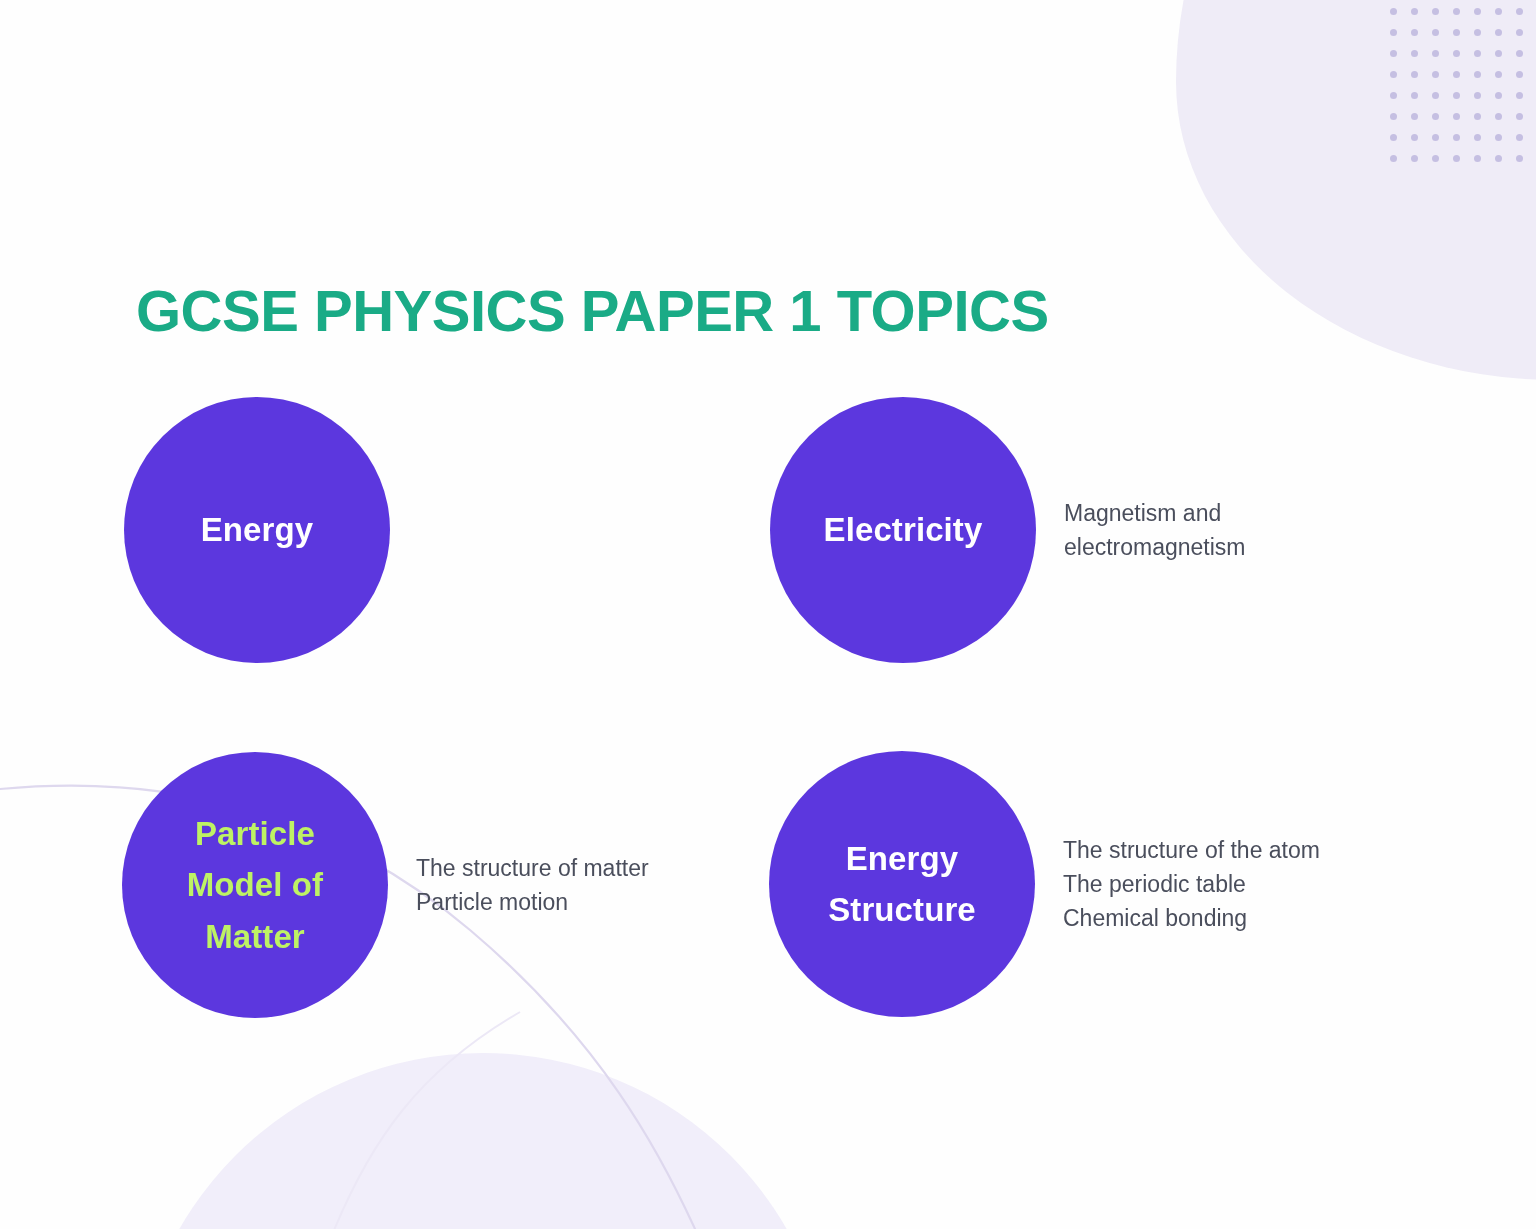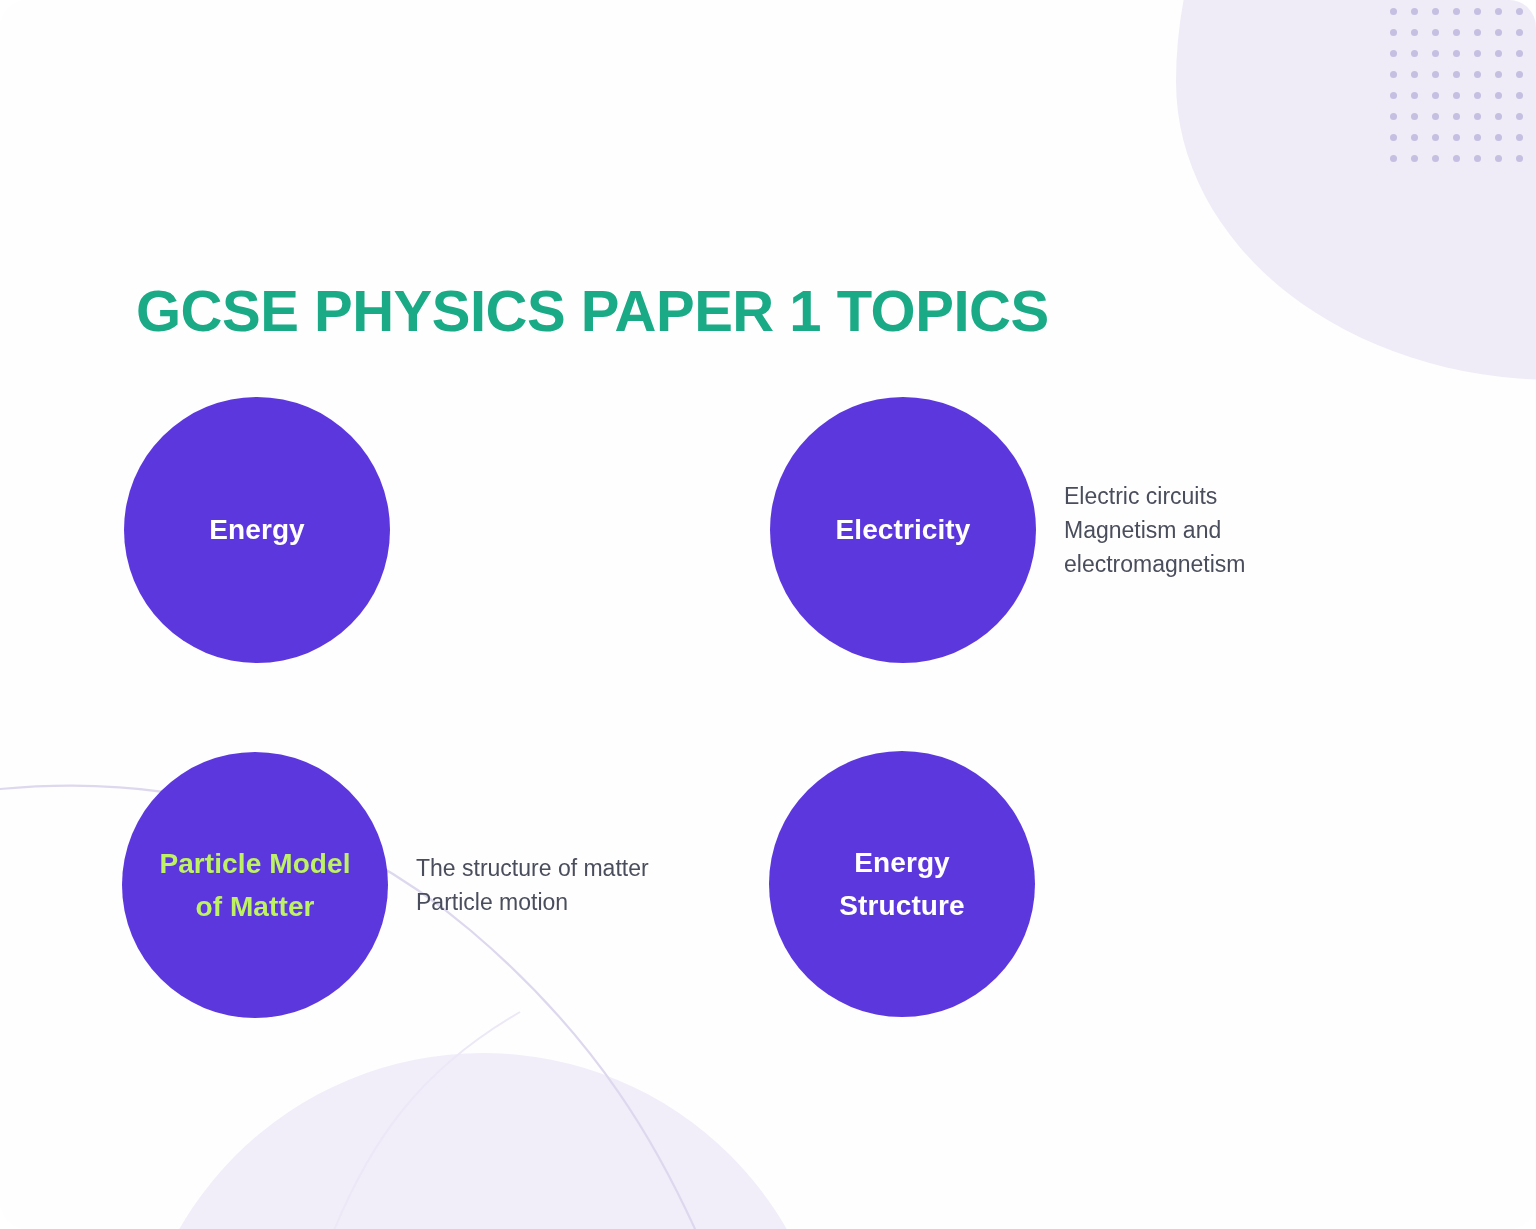--- a/index.html
+++ b/index.html
@@ -109,21 +109,21 @@
     border-radius: 50%;
     background: #5c37de;
     display: flex;
     align-items: center;
     justify-content: center;
     flex: 0 0 auto;
   }
 
   .topic-circle-label {
     color: #ffffff;
-    font-size: 28px;
+    font-size: 33px;
     font-weight: 700;
     text-align: center;
     line-height: 1.55;
     padding: 0 22px;
     letter-spacing: 0.1px;
   }
 
   .topic-points {
     margin-left: 28px;
     color: #4a4e5c;
@@ -142,21 +142,21 @@
   .topic-atomic    { left: 769px; top: 751px; }
 
   .topic-energy   .topic-points { max-width: 270px; }
   .topic-electric .topic-points { max-width: 320px; }
   .topic-particle .topic-points { max-width: 300px; }
   .topic-atomic   .topic-points { max-width: 320px; }
 </style>
 </head>
 <body>
 
-<div id="canvas" style="background: rgb(254, 254, 254); border-radius: 27px;">
+<div id="canvas" style="background: rgb(254, 254, 254);">
 
   <div class="decor-layer">
 
     <div class="blob-tr"></div>
     <div class="blob-bl"></div>
 
     <div class="dot-grid" id="dot-grid">
         <span class="dot" style="left: 0px; top: 0px; width: 7px; height: 7px; background: rgb(197, 191, 226);"></span>
         <span class="dot" style="left: 21px; top: 0px; width: 7px; height: 7px; background: rgb(197, 191, 226);"></span>
         <span class="dot" style="left: 42px; top: 0px; width: 7px; height: 7px; background: rgb(197, 191, 226);"></span>
@@ -229,35 +229,39 @@
       <div class="topic-circle" style="background: rgb(92, 55, 222);">
         <span class="topic-circle-label" style="color: rgb(255, 255, 255);">Energy</span>
       </div>
     </div>
 
     <div class="topic topic-electric">
       <div class="topic-circle" style="background: rgb(92, 55, 222);">
         <span class="topic-circle-label" style="color: rgb(255, 255, 255);">Electricity</span>
       </div>
       <div class="topic-points" style="color: rgb(74, 78, 92);">
-        <div class="point">Electric circuits</div>
         <div class="point">Magnetism and electromagnetism</div>
       </div>
     </div>
 
     <div class="topic topic-particle">
       <div class="topic-circle" style="background: rgb(92, 55, 222);">
         <span class="topic-circle-label" style="color: #bef264;">Particle Model of Matter</span>
       </div>
       <div class="topic-points" style="color: rgb(74, 78, 92);">
         <div class="point">The structure of matter</div>
         <div class="point">Particle motion</div>
       </div>
     </div>
 
     <div class="topic topic-atomic">
       <div class="topic-circle" style="background: rgb(92, 55, 222);">
         <span class="topic-circle-label" style="color: rgb(255, 255, 255);">Energy Structure</span>
       </div>
+      <div class="topic-points" style="color: rgb(74, 78, 92);">
+        <div class="point">The structure of the atom</div>
+        <div class="point">The periodic table</div>
+        <div class="point">Chemical bonding</div>
+      </div>
     </div>
 
   </div>
 </div>
 
 </body></html>

